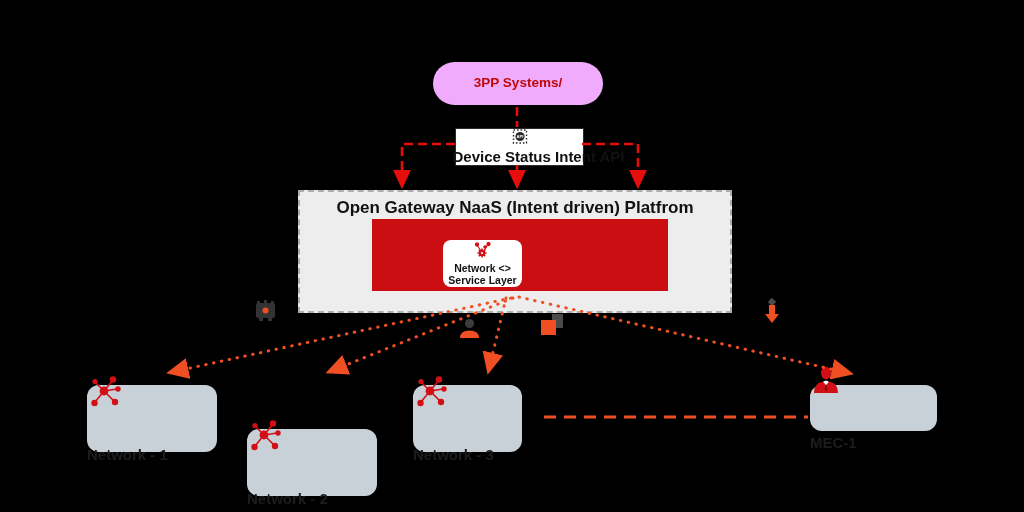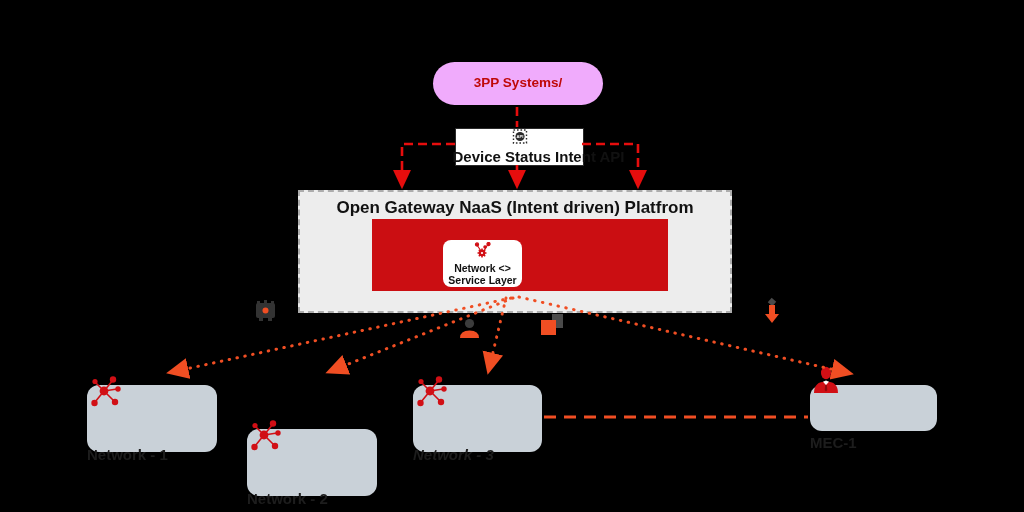--- a/index.html
+++ b/index.html
@@ -51,21 +51,21 @@
   .module-2{left:168px;}
 
   
   .node{
     top:385px;height:67px;border-radius:12px;background:#C9D1D8;z-index:4;
     display:flex;flex-direction:column;align-items:flex-start;justify-content:center;gap:32px;
   }
   .node .nlabel{font-size:15px;font-weight:bold;color:#1d1d1d;margin-top:2px;}
   .node-1{left:87px;width:130px;}
   .node-2{left:247px;width:130px;margin-top:44px;}
-  .node-3{left:413px;width:129px;font-style:italic;}
+  .node-3{left:413px;width:109px;}
   .node-4{left:810px;width:127px;height:46px;}
 
   .lines{left:0;top:0;z-index:5;pointer-events:none;}
   .midicon{z-index:6;pointer-events:none;}
 </style>
 </head>
 <body>
 
 <svg class="abs lines" width="1024" height="512" viewBox="0 0 1024 512">
   <defs>

